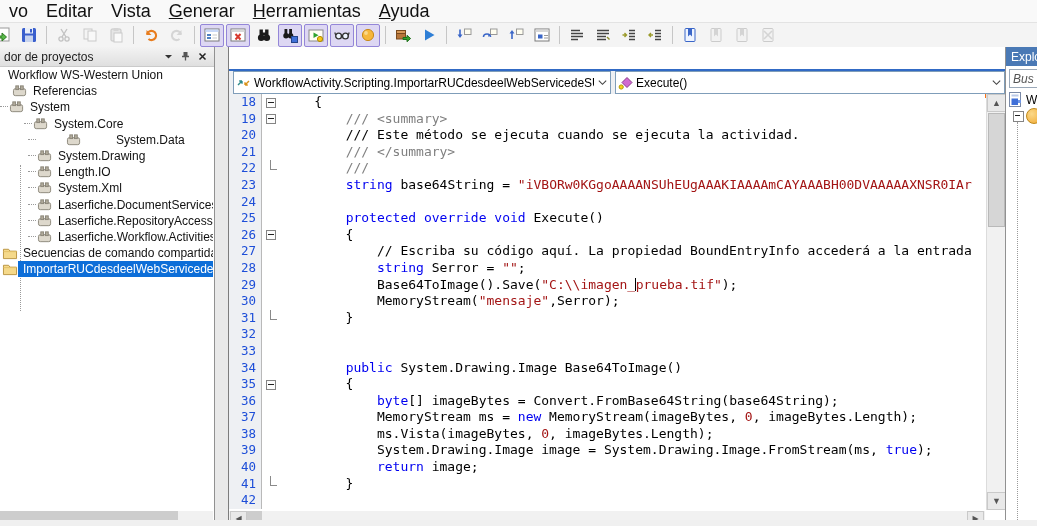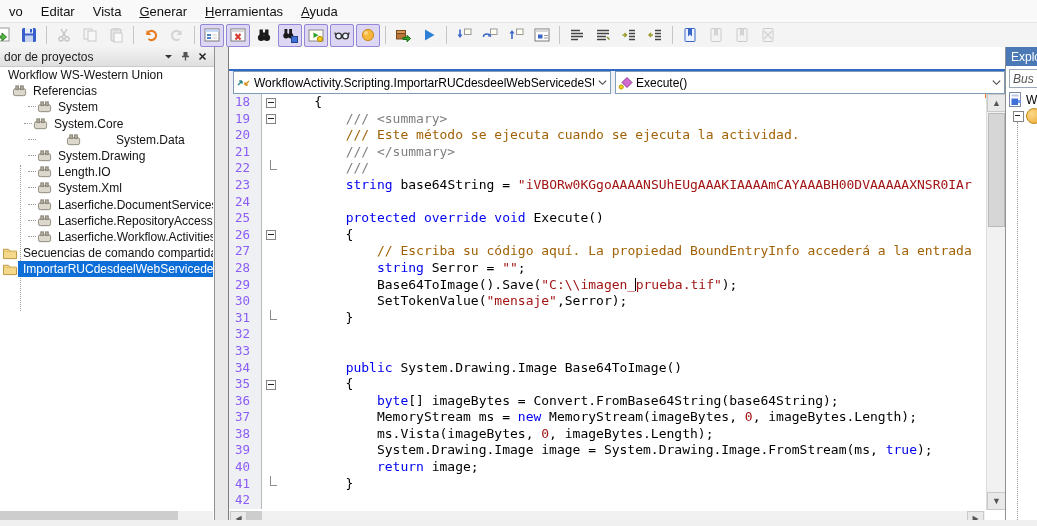--- a/index.html
+++ b/index.html
@@ -1,21 +1,21 @@
 <!DOCTYPE html>
 <html><head>
 <meta charset="utf-8">
 <style>
   html,body{margin:0;padding:0;}
   body{width:1037px;height:526px;overflow:hidden;position:relative;background:#f0f0f0;
        font-family:"Liberation Sans",sans-serif;-webkit-font-smoothing:none;}
   
   .menubar{position:absolute;left:0;top:0;width:1037px;height:22px;background:#f9f9f9;
            display:flex;align-items:center;border-bottom:1px solid #e3e3e3;}
-  .menu-item{font-size:13px;color:#111;padding:2px 9px;cursor:default;}
+  .menu-item{font-size:18px;color:#111;padding:2px 9px;cursor:default;}
   .menu-item u{text-decoration:underline;}
   
   .toolbar{position:absolute;left:0;top:23px;width:1037px;height:24px;background:#f4f4f4;
            display:flex;align-items:center;border-bottom:1px solid #cfcfcf;padding-left:0;}
   .tb-btn{width:22px;height:21px;display:flex;align-items:center;justify-content:center;border:1px solid transparent;border-radius:2px;margin:0 1px;}
   .tb-btn svg{width:16px;height:16px;}
   .tb-btn.toggled{background:#ddd7f3;border-color:#9486d8;}
   .tb-btn.disabled{opacity:.55;filter:grayscale(1);}
   .tb-sep{width:1px;height:18px;background:#c6c6c6;margin:0 4px;}
   .tb-cut{margin-left:-9px;}
@@ -50,27 +50,27 @@
   .navbar{position:absolute;left:0;top:24px;width:776px;height:23px;background:#eef0f3;display:flex;align-items:center;}
   .combo{height:21px;background:#fff;border:1px solid #7f9db9;display:flex;align-items:center;font-size:12px;color:#000;overflow:hidden;}
   .combo .cicon{width:16px;height:14px;flex:0 0 auto;margin:0 2px;}
   .combo .ctext{flex:1;white-space:nowrap;overflow:hidden;}
   .combo .chev{width:16px;flex:0 0 auto;display:flex;justify-content:center;}
   .combo1{width:376px;margin-left:4px;}
   .combo2{width:388px;margin-left:4px;}
   
   .code-area{position:absolute;left:0;top:47px;width:756px;height:416px;background:#fff;overflow:hidden;}
   .crow{height:16.6px;display:flex;align-items:center;font-family:"DejaVu Sans Mono",monospace;font-size:13px;white-space:pre;}
-  .ln{width:27px;flex:0 0 auto;text-align:center;padding-right:5px;background:#eef0f3;color:#8b5cf6;font-size:12.5px;height:16.6px;line-height:16.6px;}
+  .ln{width:27px;flex:0 0 auto;text-align:right;padding-right:5px;background:#eef0f3;color:#1d4ed8;font-size:12.5px;height:16.6px;line-height:16.6px;}
   .fold{width:19px;flex:0 0 auto;height:16.6px;background:#fff;border-left:1px solid #b9b9b9;position:relative;}
   .fbox{position:absolute;left:4px;top:3.5px;width:8px;height:8px;border:1px solid #848484;background:#fcfcfc;}
   .fbox::after{content:"";position:absolute;left:1px;top:3px;width:6px;height:1px;background:#222;}
   .fend{position:absolute;left:8px;top:0;width:6px;height:9px;border-left:1px solid #8a8a8a;border-bottom:1px solid #8a8a8a;}
   .ct{flex:1;padding-left:2px;overflow:hidden;height:16.6px;line-height:16.6px;}
-  .sp{color:#000;} .sk{color:#0000f0;} .sc{color:#a16207;} .sd{color:#808080;}
+  .sp{color:#000;} .sk{color:#0000f0;} .sc{color:#000000;} .sd{color:#808080;}
   .ss{color:#a31515;} .sn{color:#a31515;}
   .caret{display:inline-block;width:1.5px;height:13px;background:#000;vertical-align:-2px;margin:0 -0.5px;}
   
   .vscroll{position:absolute;left:757px;top:47px;width:18px;height:416px;background:#f1f1f1;border-left:1px solid #dcdcdc;}
   .vscroll .arr{position:absolute;left:0;width:17px;height:16px;background:#e9e9e9;border:1px solid #c9c9c9;
                 display:flex;align-items:center;justify-content:center;font-size:9px;color:#555;}
   .vscroll .arr.up{top:0;} .vscroll .arr.down{bottom:0;}
   .vscroll .thumb{position:absolute;left:1px;top:19px;width:15px;height:112px;background:#d6d6d6;border:1px solid #b9b9b9;}
   .hscroll{position:absolute;left:0px;top:464px;width:756px;height:13px;background:#f1f1f1;}
   .hscroll .arr{position:absolute;top:0;width:15px;height:12px;background:#e9e9e9;border:1px solid #c9c9c9;
@@ -330,21 +330,21 @@
       <div class="trow" style="padding-left: 12px;">
         <span class="ticon">
           <svg viewBox="0 0 16 15">
             <rect x="1" y="5" width="13" height="7.5" rx="2" fill="#ddd8cc" stroke="#8a8578"></rect>
             <rect x="3.5" y="2" width="3" height="4" fill="#b0aa9a" stroke="#8a8578"></rect>
             <rect x="8.5" y="2" width="3" height="4" fill="#b0aa9a" stroke="#8a8578"></rect>
           </svg>
         </span>
         <span class="tlabel">Referencias</span>
       </div>
-      <div class="trow" style="padding-left: 28px;">
+      <div class="trow" style="">
         <span class="stub"></span>
         <span class="ticon">
           <svg viewBox="0 0 16 15">
             <rect x="1" y="5" width="13" height="7.5" rx="2" fill="#ddd8cc" stroke="#8a8578"></rect>
             <rect x="3.5" y="2" width="3" height="4" fill="#b0aa9a" stroke="#8a8578"></rect>
             <rect x="8.5" y="2" width="3" height="4" fill="#b0aa9a" stroke="#8a8578"></rect>
           </svg>
         </span>
         <span class="tlabel">System</span>
       </div>
@@ -524,21 +524,21 @@
       <div class="crow"><span class="ln">20</span><span class="fold"></span><span class="ct"><span class="sp">        </span><span class="sc">/// Este método se ejecuta cuando se ejecuta la actividad.</span></span></div>
       <div class="crow"><span class="ln">21</span><span class="fold"></span><span class="ct"><span class="sp">        </span><span class="sd">/// &lt;/summary&gt;</span></span></div>
       <div class="crow"><span class="ln">22</span><span class="fold"><span class="fend"></span></span><span class="ct"><span class="sp">        </span><span class="sd">///</span></span></div>
       <div class="crow"><span class="ln">23</span><span class="fold"></span><span class="ct"><span class="sp">        </span><span class="sk">string</span><span class="sp"> base64String = </span><span class="ss">"iVBORw0KGgoAAAANSUhEUgAAAKIAAAAmCAYAAABH00DVAAAAAXNSR0IAr</span></span></div>
       <div class="crow"><span class="ln">24</span><span class="fold"></span><span class="ct"></span></div>
       <div class="crow"><span class="ln">25</span><span class="fold"></span><span class="ct"><span class="sp">        </span><span class="sk">protected</span><span class="sp"> </span><span class="sk">override</span><span class="sp"> </span><span class="sk">void</span><span class="sp"> Execute()</span></span></div>
       <div class="crow"><span class="ln">26</span><span class="fold"><span class="fbox"></span></span><span class="ct"><span class="sp">        {</span></span></div>
       <div class="crow"><span class="ln">27</span><span class="fold"></span><span class="ct"><span class="sp">            </span><span class="sc">// Escriba su código aquí. La propiedad BoundEntryInfo accederá a la entrada</span></span></div>
       <div class="crow"><span class="ln">28</span><span class="fold"></span><span class="ct"><span class="sp">            </span><span class="sk">string</span><span class="sp"> Serror = </span><span class="ss">""</span><span class="sp">;</span></span></div>
       <div class="crow"><span class="ln">29</span><span class="fold"></span><span class="ct"><span class="sp">            Base64ToImage().Save(</span><span class="ss">"C:\\imagen_</span><span class="caret"></span><span class="ss">prueba.tif"</span><span class="sp">);</span></span></div>
-      <div class="crow"><span class="ln">30</span><span class="fold"></span><span class="ct"><span class="sp">            SetTokenValue(</span><span class="ss">"mensaje"</span><span class="sp">,Serror);</span></span></div>
+      <div class="crow"><span class="ln">30</span><span class="fold"></span><span class="ct"><span class="sp">            MemoryStream(</span><span class="ss">"mensaje"</span><span class="sp">,Serror);</span></span></div>
       <div class="crow"><span class="ln">31</span><span class="fold"><span class="fend"></span></span><span class="ct"><span class="sp">        }</span></span></div>
       <div class="crow"><span class="ln">32</span><span class="fold"></span><span class="ct"></span></div>
       <div class="crow"><span class="ln">33</span><span class="fold"></span><span class="ct"></span></div>
       <div class="crow"><span class="ln">34</span><span class="fold"></span><span class="ct"><span class="sp">        </span><span class="sk">public</span><span class="sp"> System.Drawing.Image Base64ToImage()</span></span></div>
       <div class="crow"><span class="ln">35</span><span class="fold"><span class="fbox"></span></span><span class="ct"><span class="sp">        {</span></span></div>
       <div class="crow"><span class="ln">36</span><span class="fold"></span><span class="ct"><span class="sp">            </span><span class="sk">byte</span><span class="sp">[] imageBytes = Convert.FromBase64String(base64String);</span></span></div>
       <div class="crow"><span class="ln">37</span><span class="fold"></span><span class="ct"><span class="sp">            MemoryStream ms = </span><span class="sk">new</span><span class="sp"> MemoryStream(imageBytes, </span><span class="sn">0</span><span class="sp">, imageBytes.Length);</span></span></div>
       <div class="crow"><span class="ln">38</span><span class="fold"></span><span class="ct"><span class="sp">            ms.Vista(imageBytes, </span><span class="sn">0</span><span class="sp">, imageBytes.Length);</span></span></div>
       <div class="crow"><span class="ln">39</span><span class="fold"></span><span class="ct"><span class="sp">            System.Drawing.Image image = System.Drawing.Image.FromStream(ms, </span><span class="sk">true</span><span class="sp">);</span></span></div>
       <div class="crow"><span class="ln">40</span><span class="fold"></span><span class="ct"><span class="sp">            </span><span class="sk">return</span><span class="sp"> image;</span></span></div>

